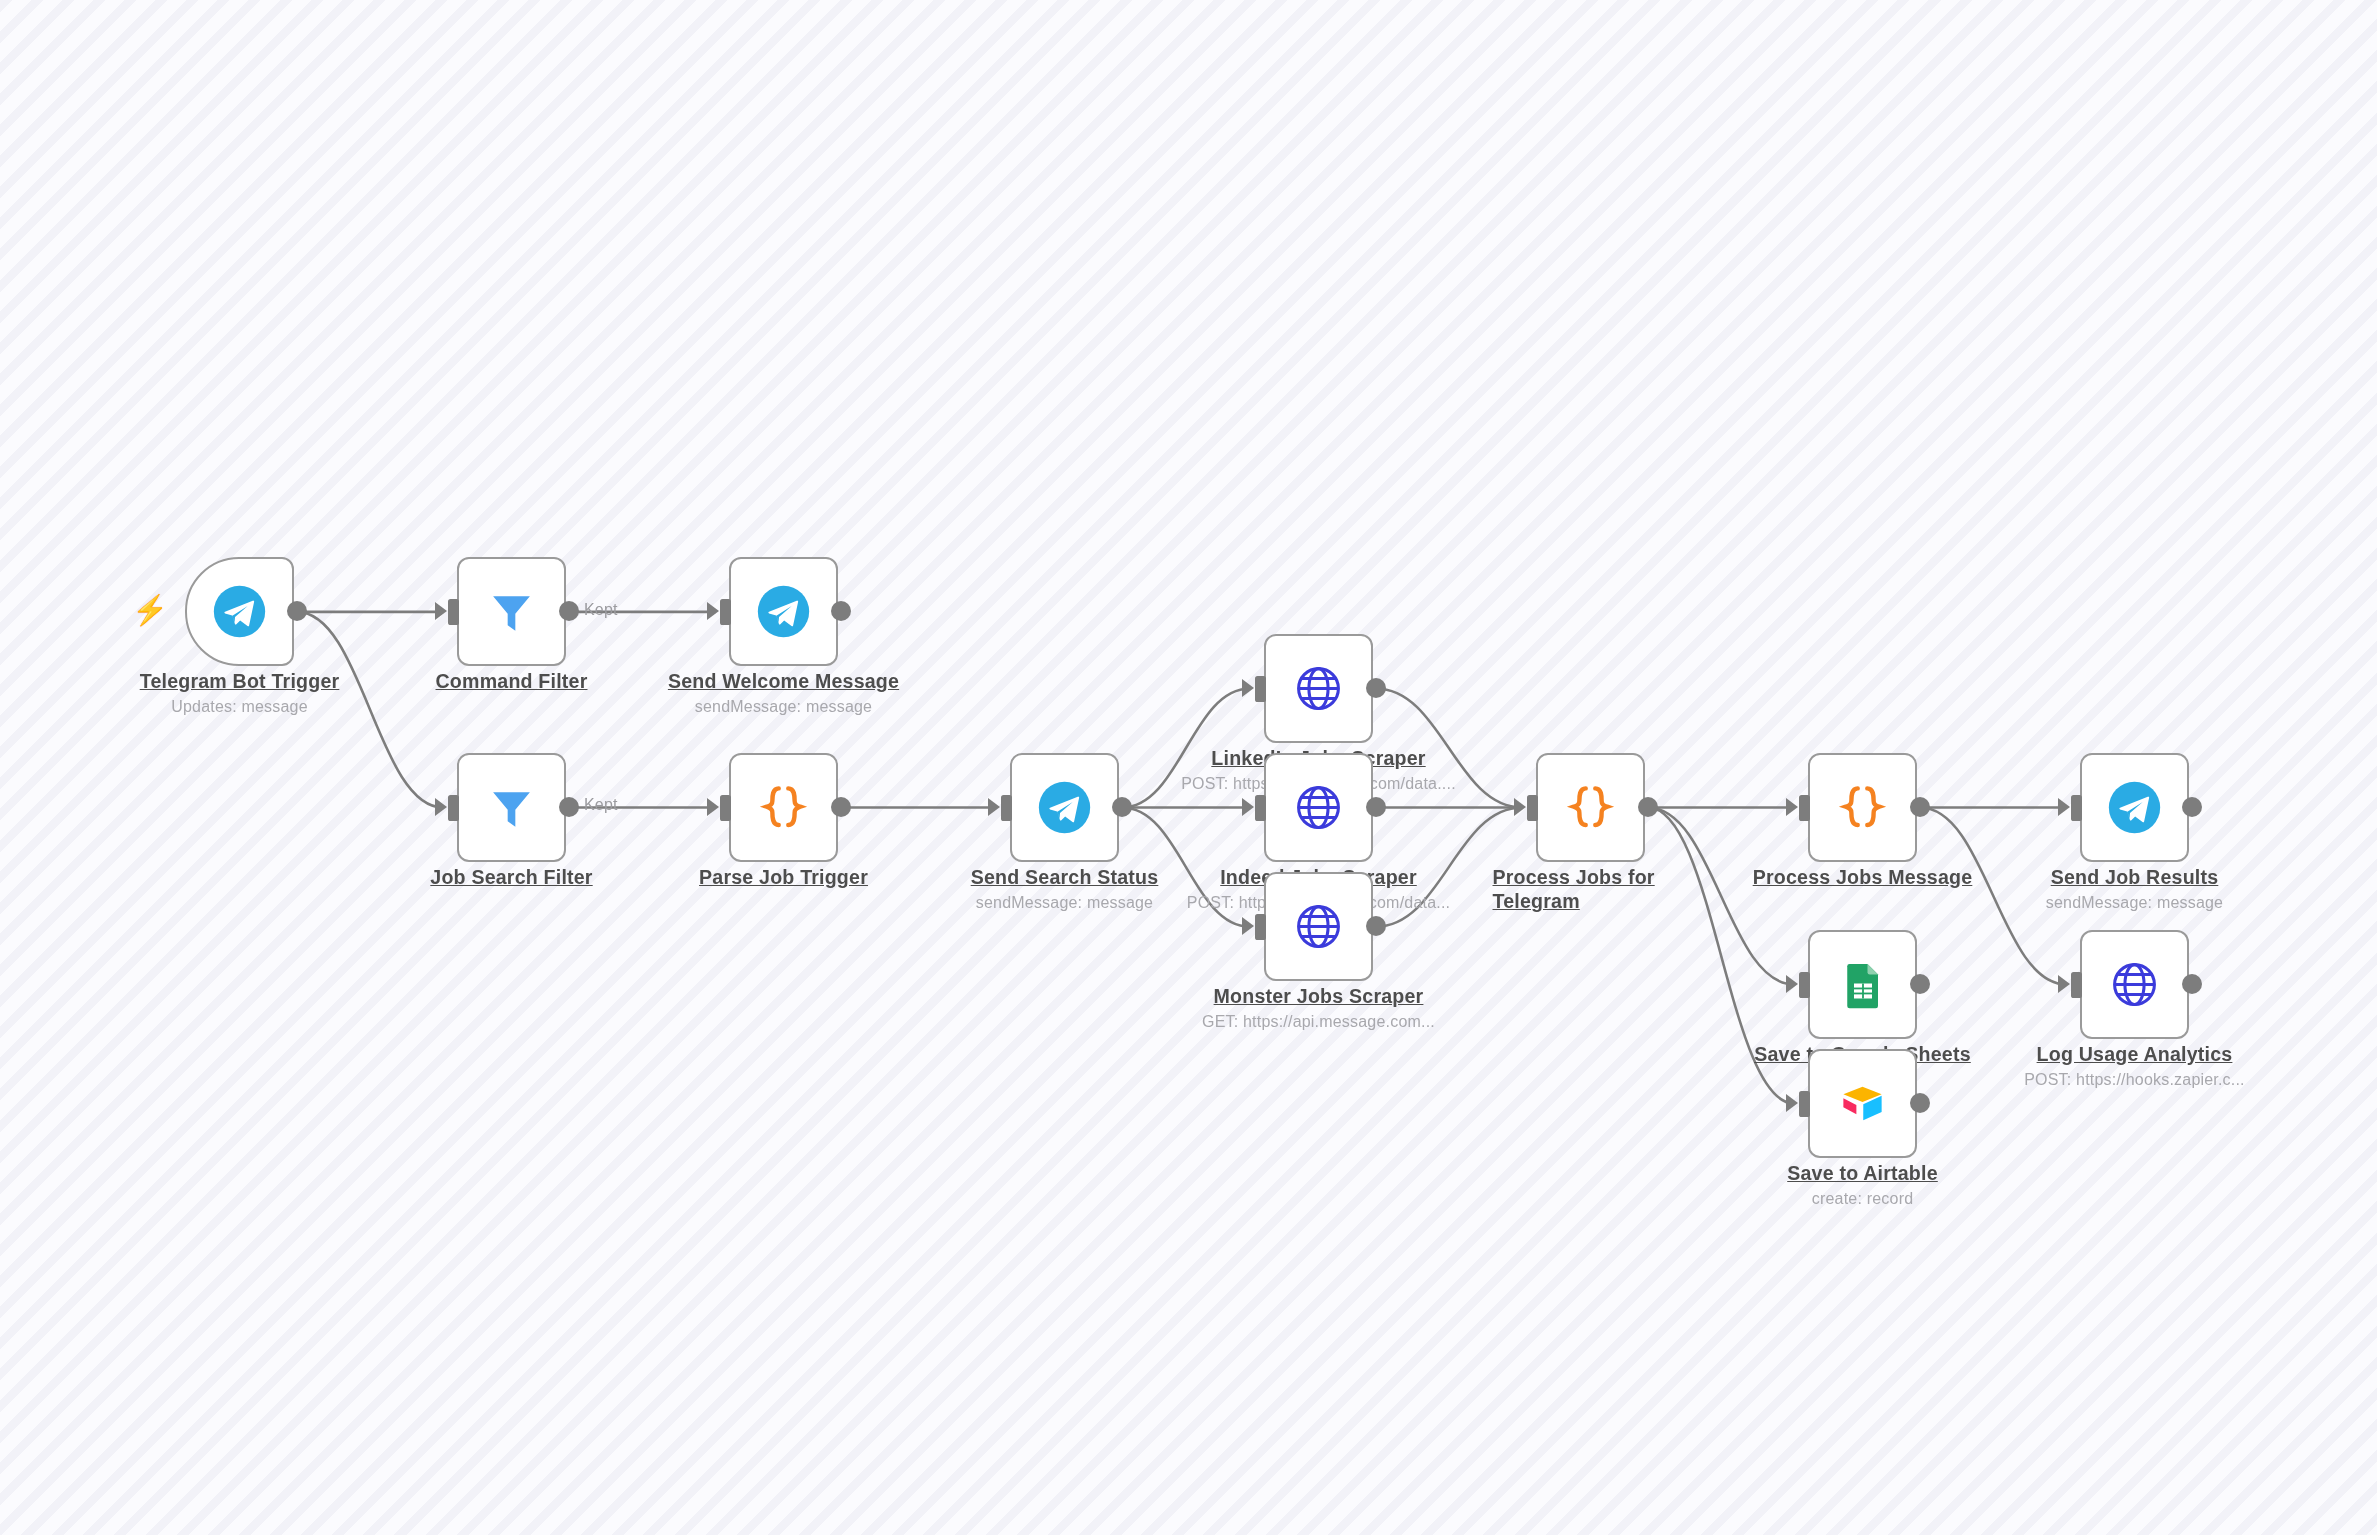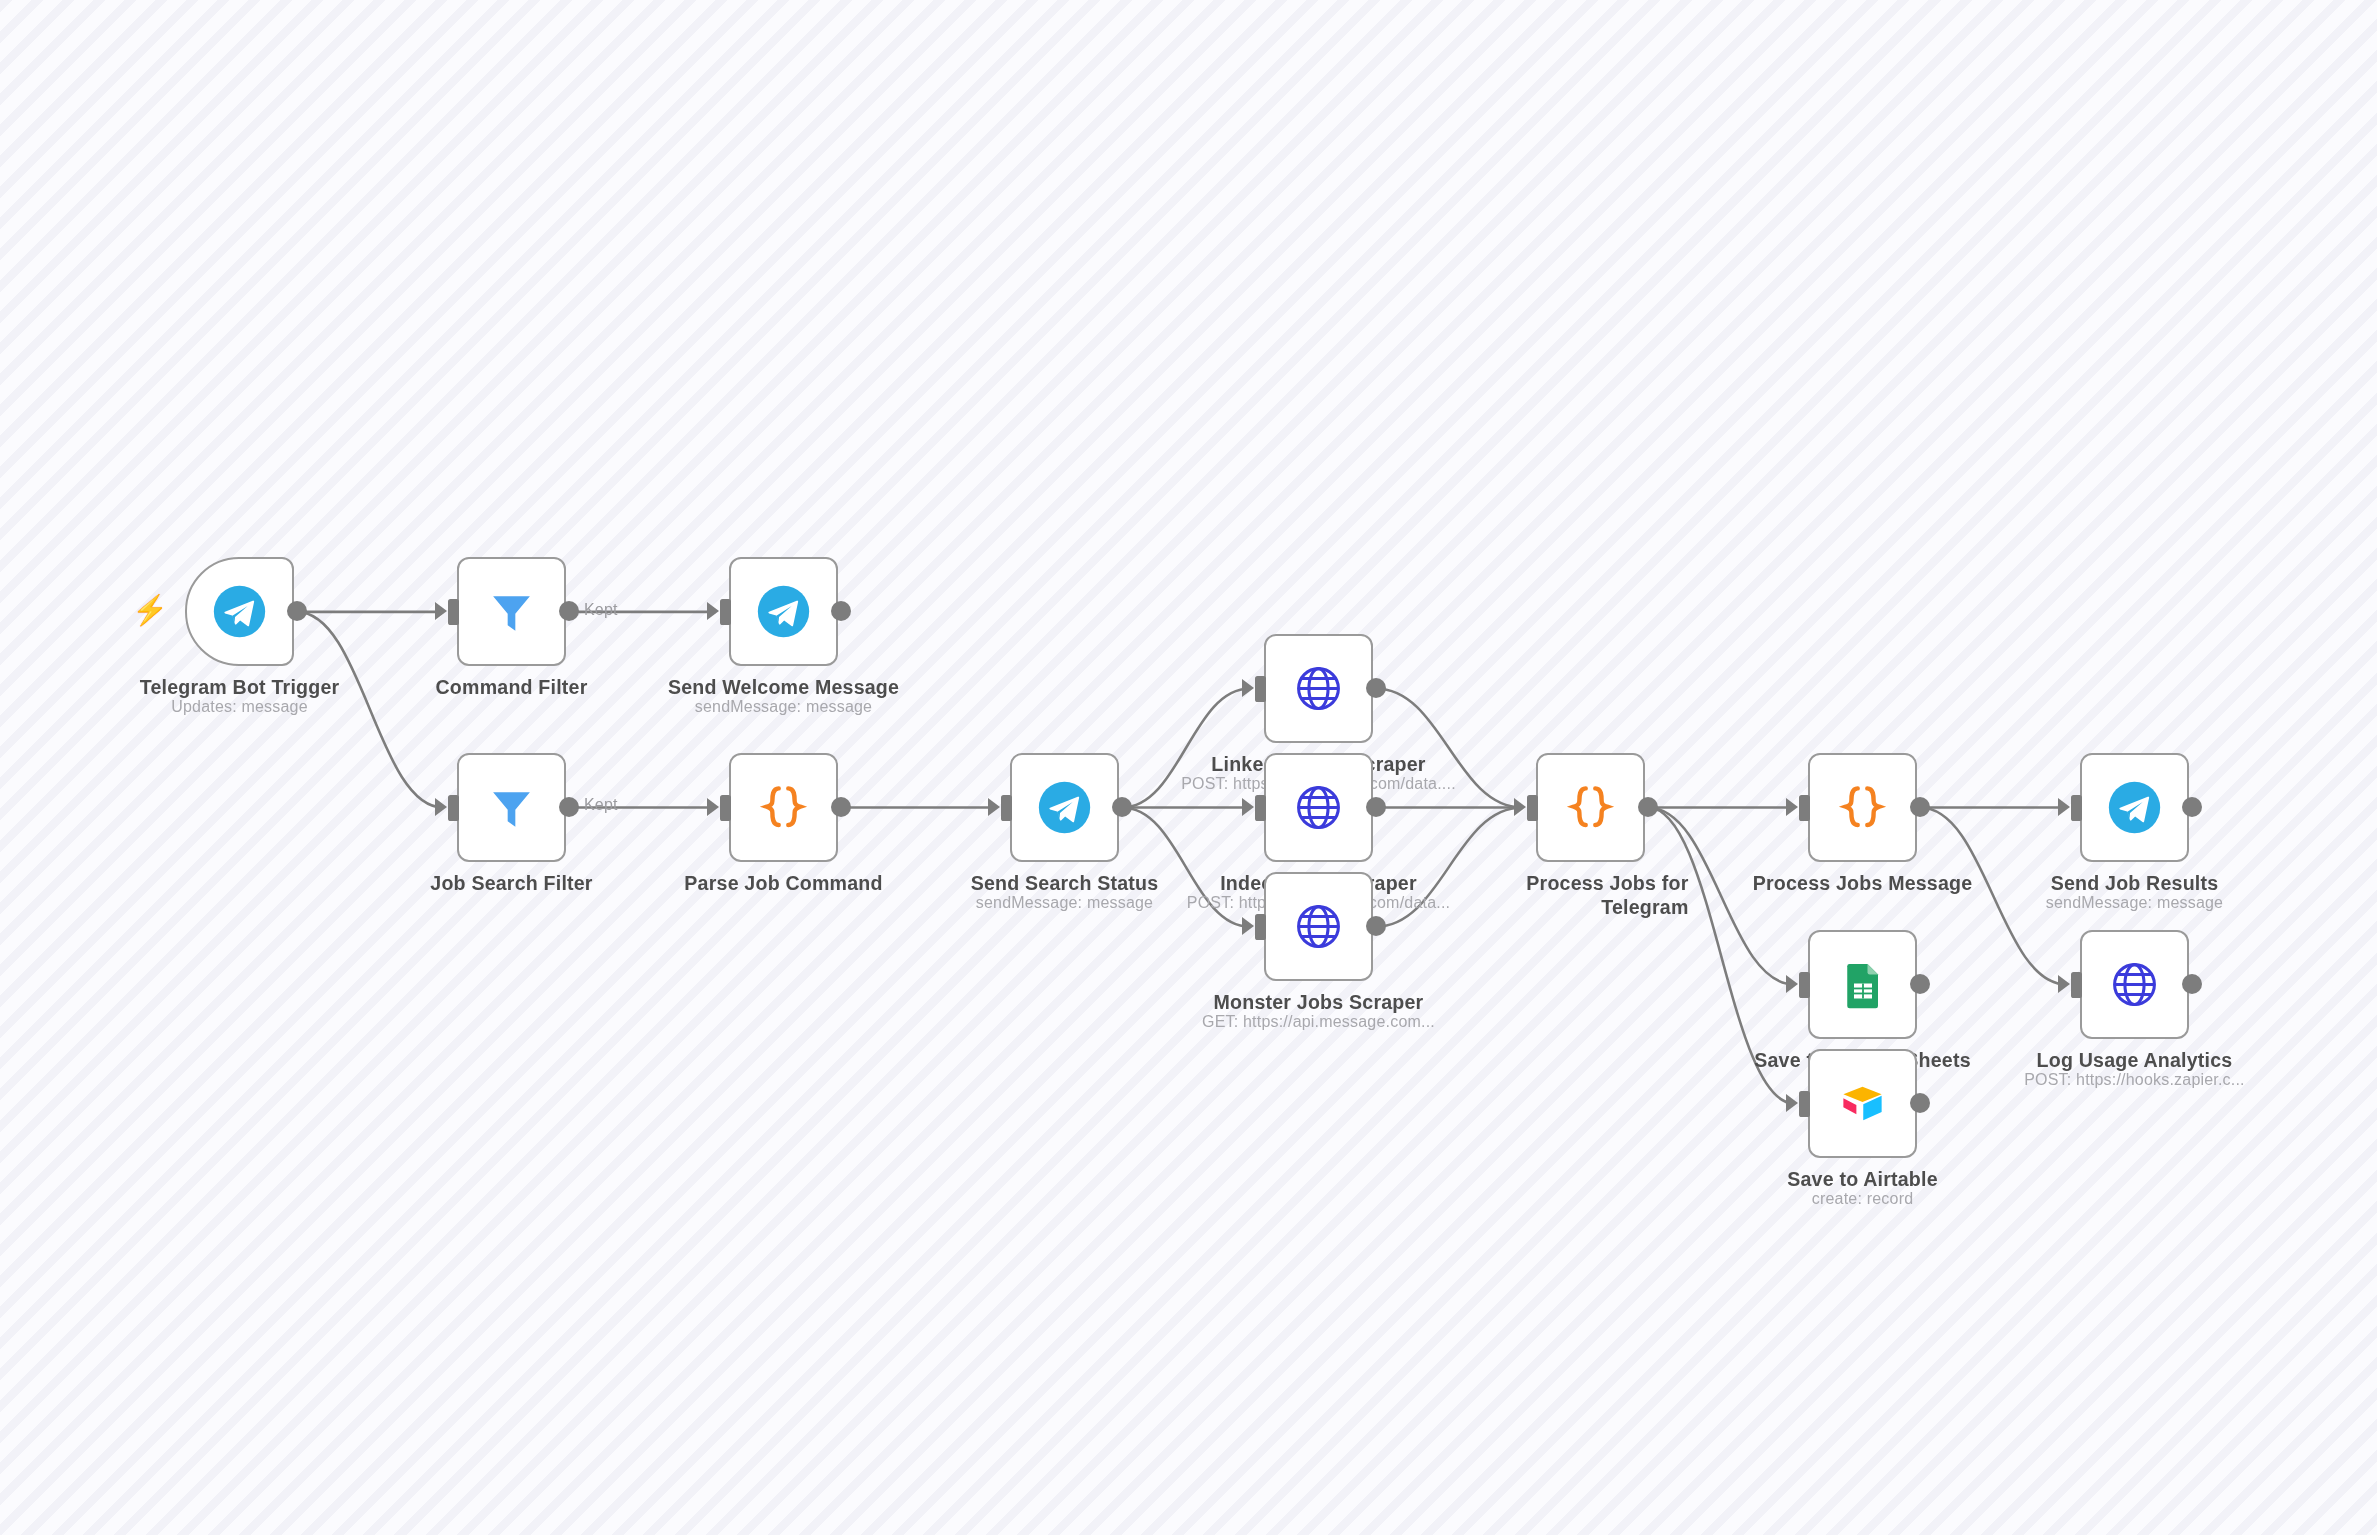--- a/index.html
+++ b/index.html
@@ -85,30 +85,31 @@
     content: "";
     position: absolute;
     left: -12.8px;
     top: 3.4px;
     border-top: 9.4px solid transparent;
     border-bottom: 9.4px solid transparent;
     border-left: 12.8px solid #7d7d7d;
   }
   .node-label {
     position: absolute;
-    top: 118px;
+    top: 112px;
     left: 50%;
     transform: translateX(-50%);
     white-space: nowrap;
     font-size: 19.6px;
     font-weight: bold;
     color: #4d4d4d;
-    text-align: right;
+    text-align: left;
     line-height: 1.25;
     letter-spacing: 0.2px;
+    text-decoration: underline;
   }
   .node-label.wrap {
     white-space: normal;
     width: 196px;
   }
   .node-sublabel {
     position: absolute;
     left: 50%;
     transform: translateX(-50%);
     white-space: nowrap;
@@ -214,21 +215,21 @@
         <div class="node-box">
           <span class="node-icon">
             <svg viewBox="0 0 64 64" width="51" height="51">
               <path d="M26 8 C18 8 18 18 18 24 C18 29 14 30 11 31 C14 32 18 33 18 38 C18 44 18 54 26 54" fill="none" stroke="#f58220" stroke-width="5.5" stroke-linecap="round"></path>
               <path d="M38 8 C46 8 46 18 46 24 C46 29 50 30 53 31 C50 32 46 33 46 38 C46 44 46 54 38 54" fill="none" stroke="#f58220" stroke-width="5.5" stroke-linecap="round"></path>
             </svg>
           </span>
         </div>
         <div class="port port-in"></div>
         <div class="port port-out"></div>
-        <div class="node-label">Parse Job Command</div>
+        <div class="node-label">Parse Job Trigger</div>
       </div>
       <div class="node" style="left: 1010px; top: 753px; width: 109px; height: 109px;">
         <div class="node-box">
           <span class="node-icon">
             <svg viewBox="0 0 64 64" width="53" height="53">
               <circle cx="32" cy="32" r="31" fill="#2aabe4"></circle>
               <path d="M48 19 L14.5 32.2 a1.1 1.1 0 0 0 .1 2.1 l8.6 2.6 3.3 10.2 a1 1 0 0 0 1.7.4 l4.6-4.6 8.9 6.6 a1.2 1.2 0 0 0 1.9-.7 L49.6 20.6 A1.2 1.2 0 0 0 48 19 Z M41.9 25.3 L26.6 38.6 l-.6 6.6 -2.6-8 Z" fill="#ffffff"></path>
             </svg>
           </span>
         </div>

